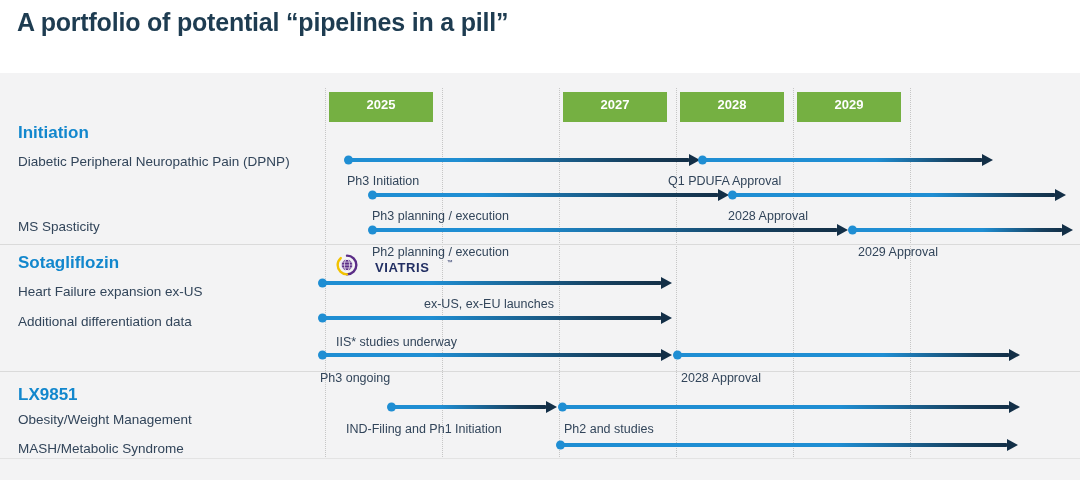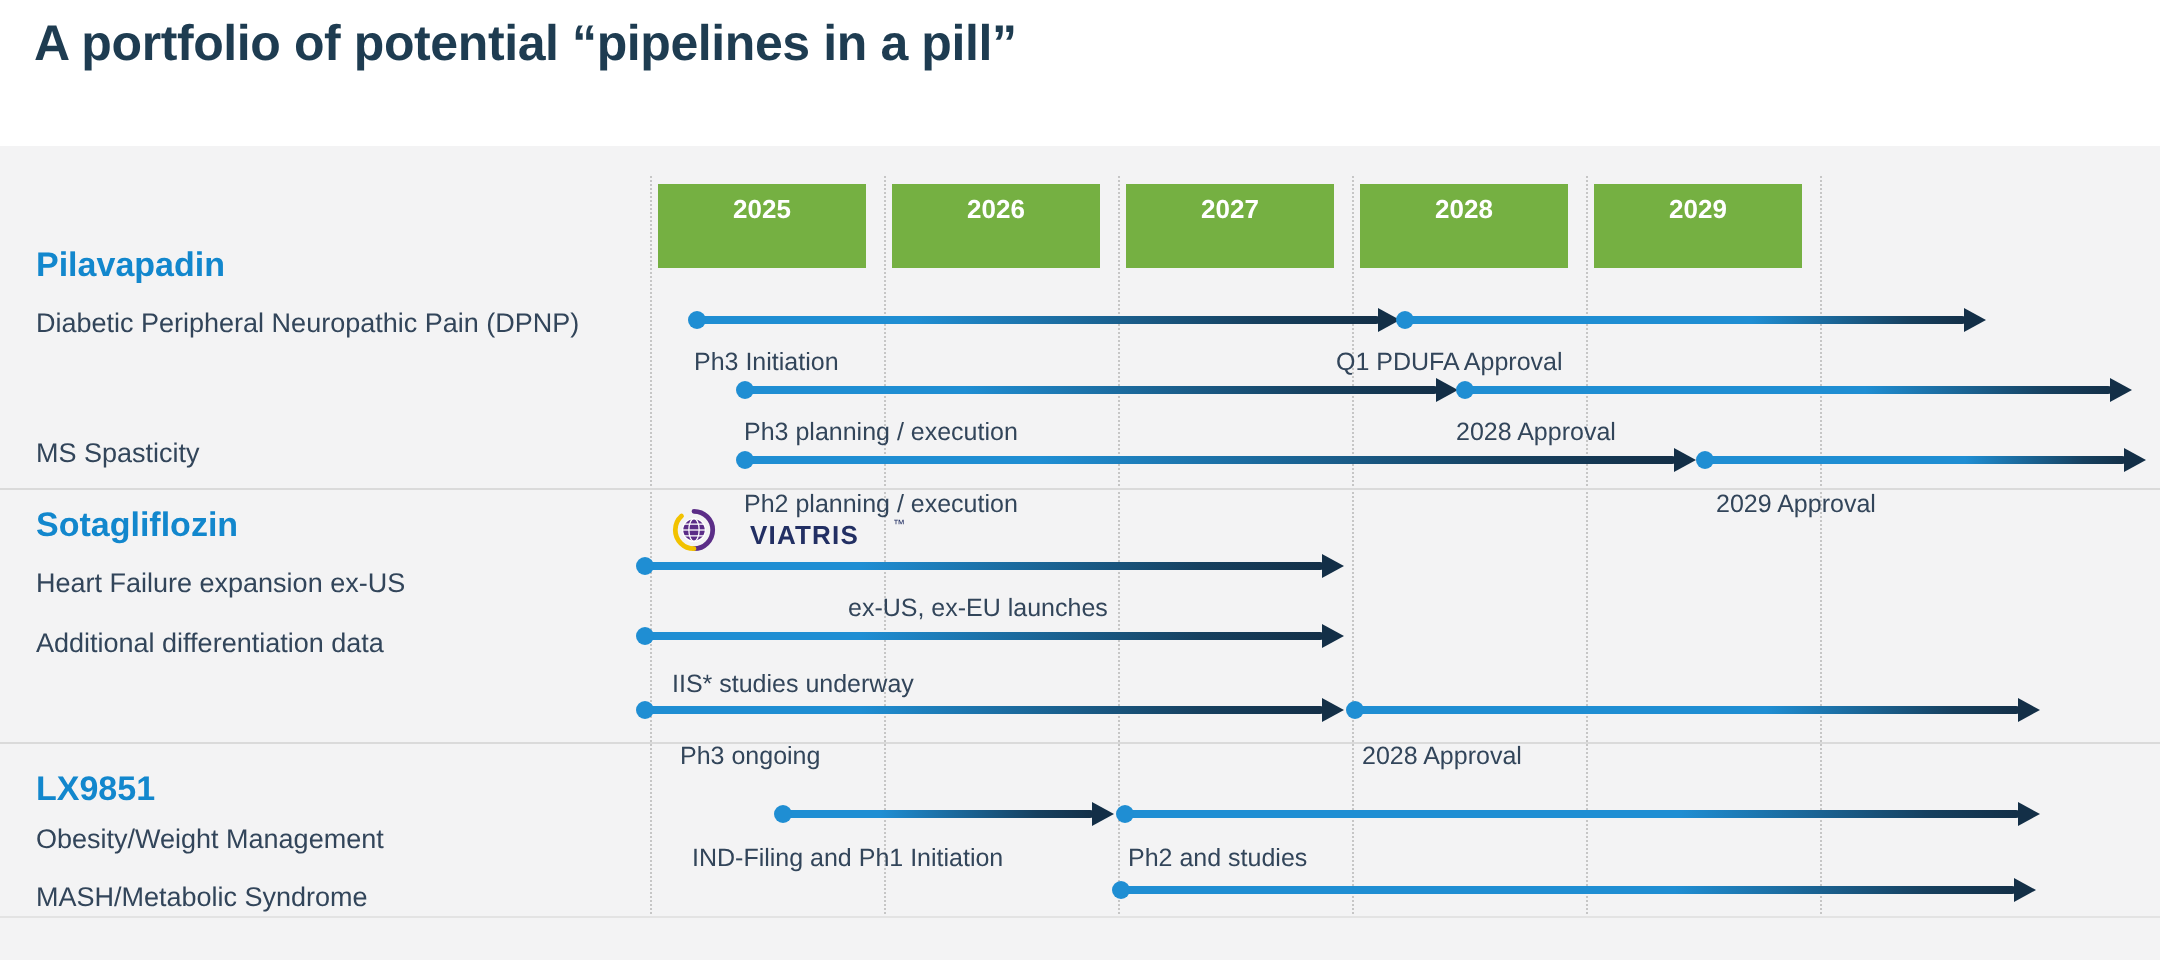--- a/index.html
+++ b/index.html
@@ -1,21 +1,21 @@
 <!DOCTYPE html>
 <html><head>
 <meta charset="utf-8">
 <style>
   html,body{margin:0;padding:0;background:#ffffff;width:1080px;height:480px;overflow:hidden;
     font-family:"Liberation Sans", sans-serif;}
   .stage{position:relative;width:1080px;height:480px;background:#ffffff;}
   .page-title{position:absolute;left:17px;top:8px;font-size:25px;font-weight:600;color:#1e3c51;letter-spacing:-0.2px;}
   .panel{position:absolute;left:0;top:73px;width:1080px;height:407px;background:#f3f3f4;}
   .gridline{position:absolute;top:88px;height:369px;width:0;border-left:1px dotted #c6c6c6;}
-  .yearbox{position:absolute;top:92px;height:42px;width:104px;background:#75b042;color:#ffffff;
+  .yearbox{position:absolute;top:92px;height:30px;width:104px;background:#75b042;color:#ffffff;
     font-size:13px;font-weight:bold;text-align:center;line-height:26px;}
   .divider{position:absolute;left:0;width:1080px;height:0;border-top:1px solid #dadada;}
   .sec-header{position:absolute;left:18px;font-size:17px;font-weight:bold;color:#1287cd;}
   .row-label{position:absolute;left:18px;font-size:13.5px;color:#32455a;}
   .ms-label{position:absolute;font-size:12.5px;color:#32455a;white-space:nowrap;margin-top:36px;}
   .arrow{position:absolute;height:4px;border-radius:2px;
     background:linear-gradient(90deg,#1f8ed3 0%,#1f8ed3 32%,#16405f 82%,#132f47 100%);}
   .arrow.late{background:linear-gradient(90deg,#1f8ed3 0%,#1f8ed3 62%,#16405f 90%,#132f47 100%);}
   .arrow::before{content:'';position:absolute;left:-3px;top:50%;transform:translateY(-50%);
     width:9px;height:9px;border-radius:50%;background:#1f8ed3;}
@@ -36,30 +36,29 @@
   <div class="panel"></div>
 
   <div class="gridline" style="left:325px"></div>
   <div class="gridline" style="left:442px"></div>
   <div class="gridline" style="left:559px"></div>
   <div class="gridline" style="left:676px"></div>
   <div class="gridline" style="left:793px"></div>
   <div class="gridline" style="left:910px"></div>
 
   <div class="yearbox" style="left:329px">2025</div>
-  <div class="yearbox" style="left:446px">2026</div>
   <div class="yearbox" style="left:563px">2027</div>
   <div class="yearbox" style="left:680px">2028</div>
   <div class="yearbox" style="left:797px">2029</div>
 
   <div class="divider" style="top:244px"></div>
   <div class="divider" style="top:371px"></div>
   <div class="divider" style="top:458px;border-top-color:#e3e3e3"></div>
 
-  <div class="sec-header" style="top:123px">Pilavapadin</div>
+  <div class="sec-header" style="top:123px">Initiation</div>
 
   <div class="row-label" style="top:154px">Diabetic Peripheral Neuropathic Pain (DPNP)</div>
   <div class="ms-label" style="left:347px;top:138px">Ph3 Initiation</div>
   <div class="ms-label" style="left:668px;top:138px">Q1 PDUFA Approval</div>
   <div class="arrow" style="left:347px;top:158px;width:343px"></div>
   <div class="arrow late" style="left:701px;top:158px;width:282px"></div>
 
   <div class="ms-label" style="left:372px;top:173px">Ph3 planning / execution</div>
   <div class="ms-label" style="left:728px;top:173px">2028 Approval</div>
   <div class="arrow" style="left:371px;top:193px;width:348px"></div>
@@ -93,21 +92,21 @@
   </div>
 
   <div class="row-label" style="top:284px">Heart Failure expansion ex-US</div>
   <div class="ms-label" style="left:424px;top:261px">ex-US, ex-EU launches</div>
   <div class="arrow" style="left:321px;top:281px;width:341px"></div>
 
   <div class="row-label" style="top:314px">Additional differentiation data</div>
   <div class="ms-label" style="left:336px;top:299px">IIS* studies underway</div>
   <div class="arrow" style="left:321px;top:316px;width:341px"></div>
 
-  <div class="ms-label" style="left:340px;top:335px">Ph3 ongoing</div>
+  <div class="ms-label" style="left:320px;top:335px">Ph3 ongoing</div>
   <div class="ms-label" style="left:681px;top:335px">2028 Approval</div>
   <div class="arrow" style="left:321px;top:353px;width:341px"></div>
   <div class="arrow late" style="left:676px;top:353px;width:334px"></div>
 
   <div class="sec-header" style="top:385px">LX9851</div>
 
   <div class="row-label" style="top:412px">Obesity/Weight Management</div>
   <div class="ms-label" style="left:346px;top:386px">IND-Filing and Ph1 Initiation</div>
   <div class="ms-label" style="left:564px;top:386px">Ph2 and studies</div>
   <div class="arrow" style="left:390px;top:405px;width:157px"></div>

